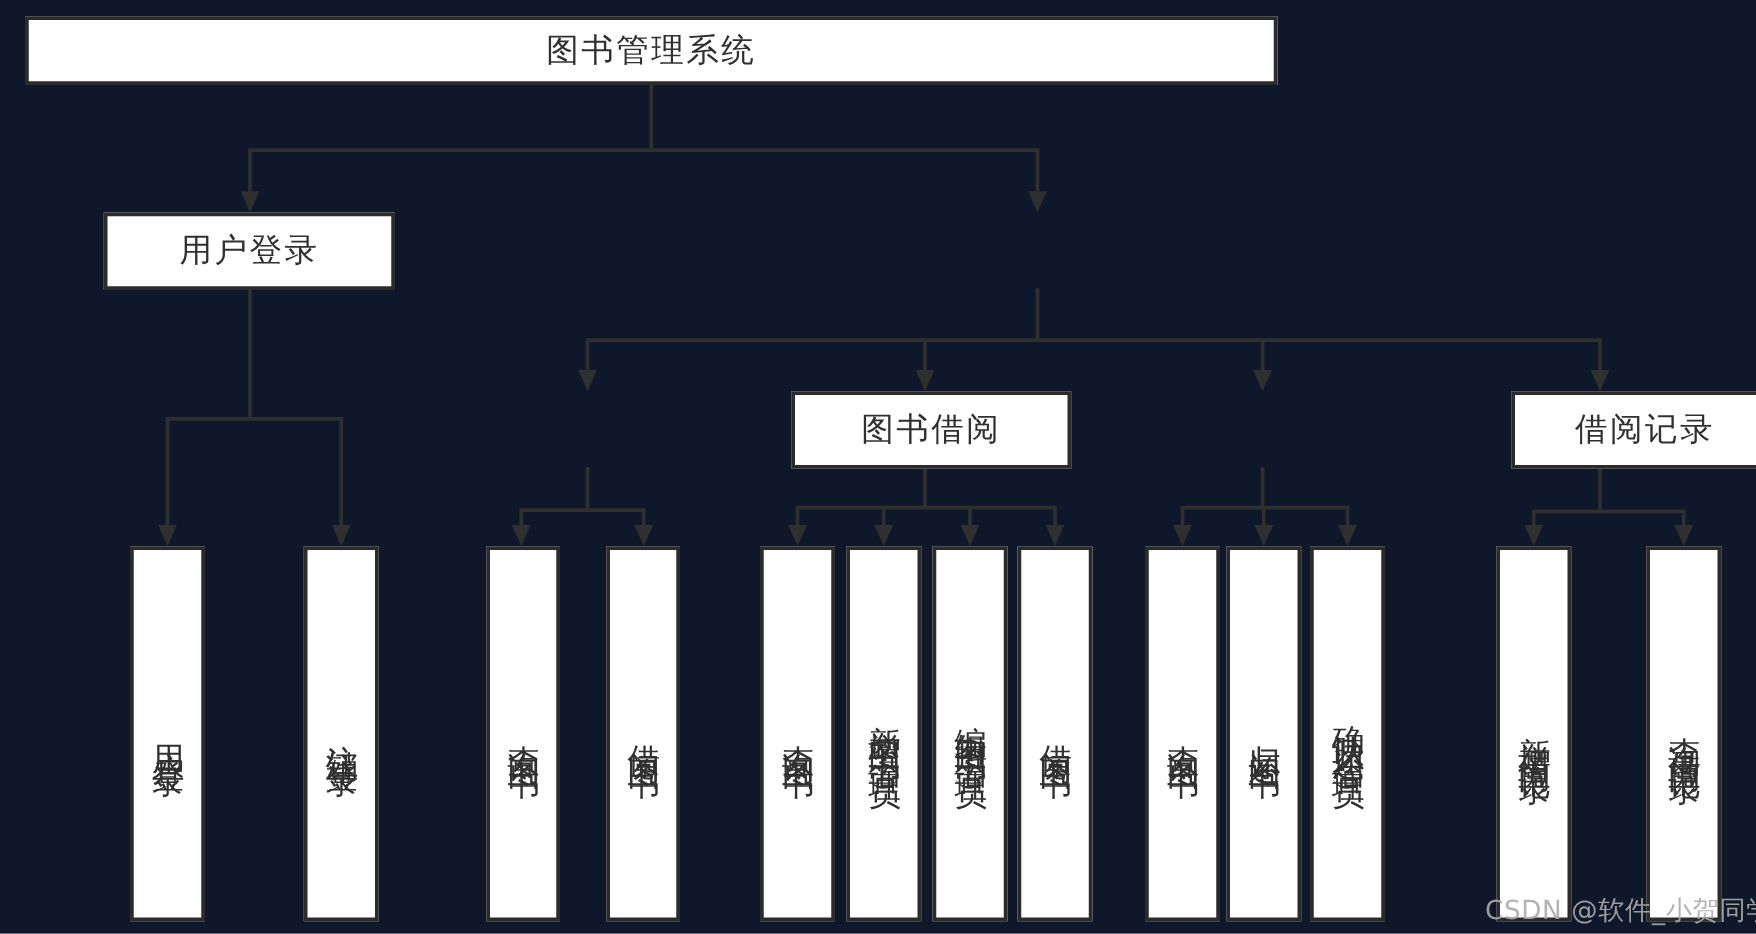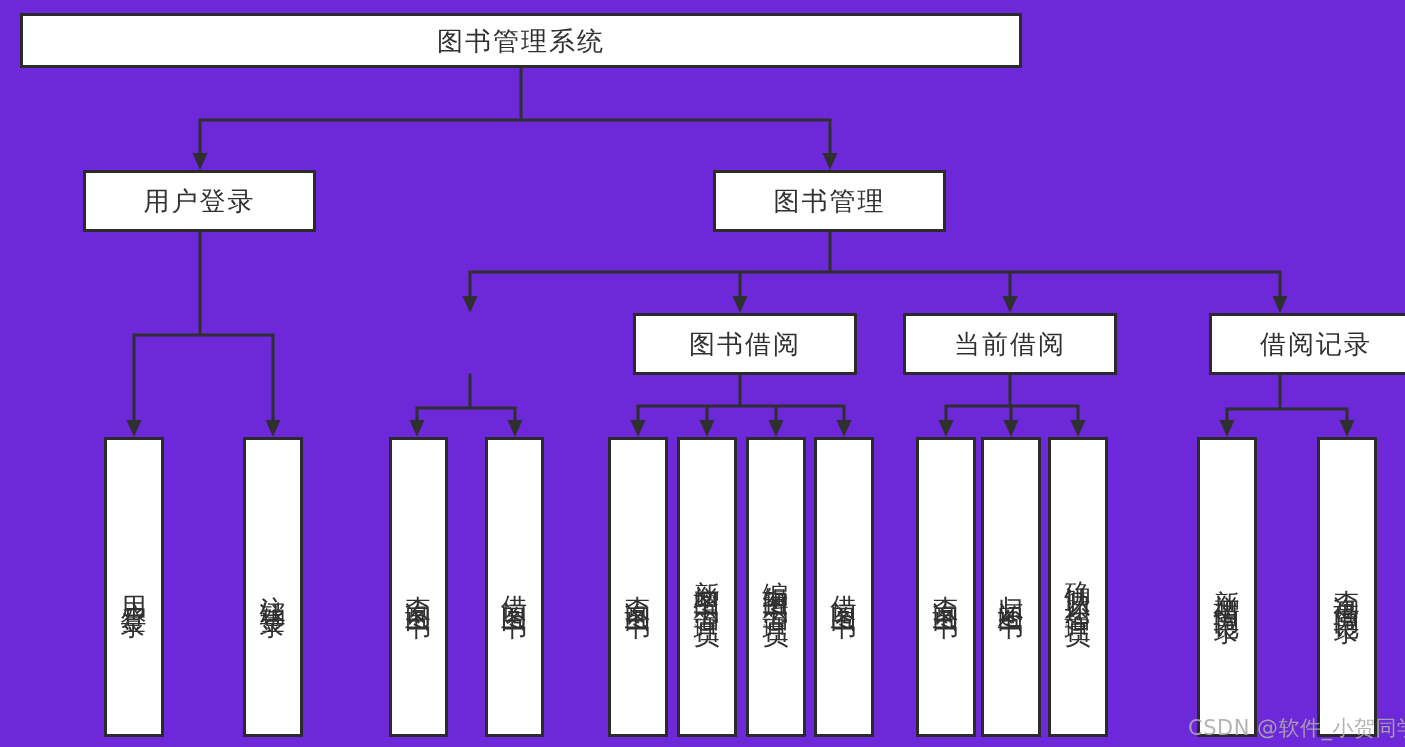--- a/index.html
+++ b/index.html
@@ -4,21 +4,21 @@
 <style>
   html, body {
     margin: 0;
     padding: 0;
     background: #ffffff;
   }
   .canvas {
     position: relative;
     width: 1405px;
     height: 747px;
-    background: #6d28d9;
+    background: #0f172a;
     font-family: "DejaVu Sans", "Liberation Sans", sans-serif;
     color: #303030;
     overflow: hidden;
   }
   .connectors {
     position: absolute;
     left: 0;
     top: 0;
     z-index: 0;
   }
@@ -94,29 +94,23 @@
     </g>
   </svg>
 
   <div class="node" style="left:20px; top:13px; width:1002px; height:55px;">
     <span class="h-label">图书管理系统</span>
   </div>
 
   <div class="node" style="left:83px; top:170px; width:233px; height:62px;">
     <span class="h-label">用户登录</span>
   </div>
-  <div class="node" style="left:713px; top:170px; width:233px; height:62px;">
-    <span class="h-label">图书管理</span>
-  </div>
 
   <div class="node" style="left:633px; top:313px; width:224px; height:62px;">
     <span class="h-label">图书借阅</span>
-  </div>
-  <div class="node" style="left:903px; top:313px; width:214px; height:62px;">
-    <span class="h-label">当前借阅</span>
   </div>
   <div class="node" style="left:1173px; top:313px; width:214px; height:62px;margin-left:36px;">
     <span class="h-label">借阅记录</span>
   </div>
 
   <div class="node leaf" style="left:104px; top:437px; width:60px; height:300px;">
     <span class="v-label">用户登录</span>
   </div>
   <div class="node leaf" style="left:243px; top:437px; width:60px; height:300px;">
     <span class="v-label">注销登录</span>

